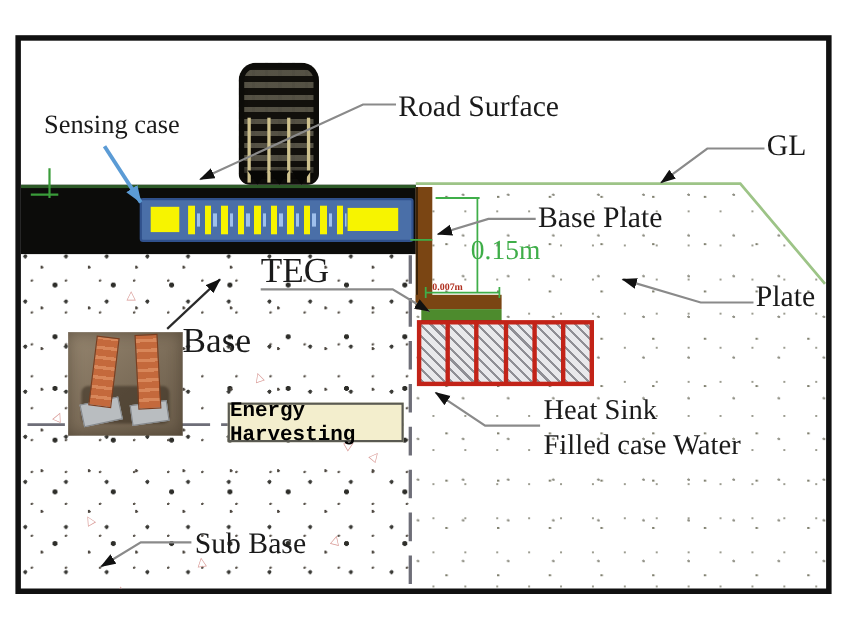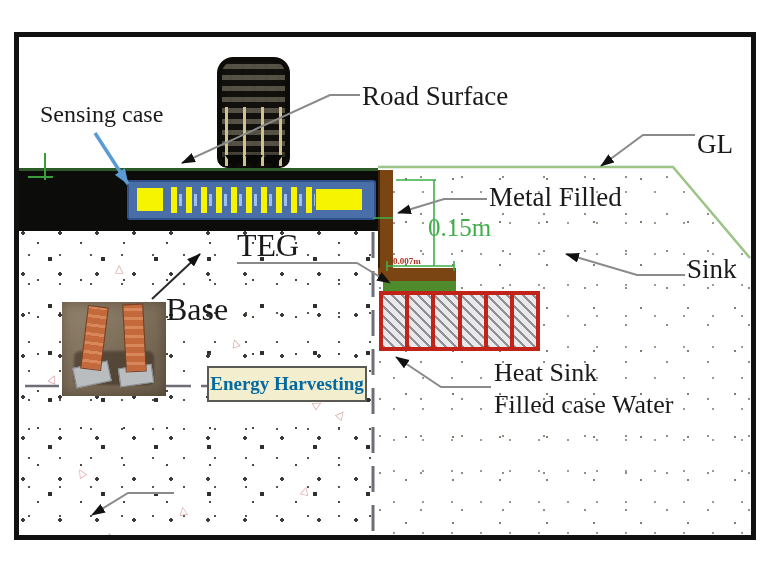--- a/index.html
+++ b/index.html
@@ -61,39 +61,39 @@
     background:repeating-linear-gradient(0deg,#c4693c 0 6px,#d8875a 6px 9px);}
   .photo .bar.b1{left:22px;top:4px;transform:rotate(7deg);}
   .photo .bar.b2{left:62px;top:2px;transform:rotate(-3deg);height:66px;}
   .photo .plate{position:absolute;background:#b9bdc0;border:1px solid #84888c;}
   .photo .p1{left:12px;top:62px;width:34px;height:19px;transform:rotate(-12deg);}
   .photo .p2{left:57px;top:64px;width:32px;height:17px;transform:rotate(-8deg);}
 
   
   .badge{left:188px;top:329px;width:156px;height:32px;background:#f3eecd;
     border:2px solid #5a5a52;z-index:6;display:flex;align-items:center;justify-content:center;
-    font-family:Liberation Serif, serif;font-weight:bold;font-size:19px;color:#0369a1;}
+    font-family:Liberation Mono, monospace;font-weight:bold;font-size:19px;color:#000000;}
 
   
   .tire{left:198px;top:20px;width:73px;height:111px;z-index:5;
     background:#181610;border-radius:16px 16px 10px 10px;
     background-image:
       repeating-linear-gradient(0deg, rgba(96,92,78,.85) 0 5px, rgba(18,16,12,1) 5px 11px),
       repeating-linear-gradient(90deg, rgba(0,0,0,1) 0 3px, transparent 3px 12px);
     box-shadow:inset 0 0 0 5px #0d0c09, inset 0 -16px 12px -6px #060604;}
   .tire .shaft{position:absolute;width:3px;top:50px;bottom:2px;background:#cfc28e;}
   .tire .head{position:absolute;bottom:0;width:0;height:0;
     border-left:9px solid transparent;border-right:9px solid transparent;
     border-top:13px solid #070705;}
 
   
   .lbl{position:absolute;z-index:7;white-space:nowrap;}
   .lbl-sensing{left:21px;top:64px;font-size:24px;}
   .lbl-road{left:343px;top:44px;font-size:27px;}
-  .lbl-gl{left:678px;top:80px;font-size:27px;margin-top:12px;}
+  .lbl-gl{left:678px;top:80px;font-size:27px;}
   .lbl-metal{left:470px;top:145px;font-size:27px;}
   .lbl-teg{left:218px;top:190px;font-size:32px;}
   .lbl-soil{left:668px;top:217px;font-size:27px;}
   .lbl-base{left:147px;top:254px;font-size:32px;}
   .lbl-heatsink{left:475px;top:320px;font-size:26px;line-height:32px;white-space:normal;width:240px;}
   .lbl-subbase{left:158px;top:442px;font-size:27px;}
   .lbl-dim015{left:377px;top:177px;font-size:25px;color:#3fae49;margin-left:32px;}
   .lbl-dim0004{left:374px;top:219px;font-size:9px;font-weight:bold;color:#b03020;z-index:8;}
 
   svg.overlay{position:absolute;left:0;top:0;width:732px;height:498px;z-index:5;}
@@ -183,25 +183,26 @@
       <path d="M218,226 H338 L371,246" fill="none" stroke="#8a8a8a" stroke-width="2" marker-end="url(#ab)"></path>
       <path d="M666,238 H618 L547,217" fill="none" stroke="#8a8a8a" stroke-width="2" marker-end="url(#ab)"></path>
       <path d="M133,262 L181,217" fill="none" stroke="#2a2a2a" stroke-width="2" marker-end="url(#ab)"></path>
       <path d="M472,350 H422 L377,320" fill="none" stroke="#8a8a8a" stroke-width="2" marker-end="url(#ab)"></path>
       <path d="M155,456 H109 L73,478" fill="none" stroke="#8a8a8a" stroke-width="2" marker-end="url(#ab)"></path>
     </svg>
 
     <div class="lbl lbl-road">Road Surface</div>
     <div class="lbl lbl-sensing">Sensing case</div>
     <div class="lbl lbl-gl">GL</div>
-    <div class="lbl lbl-metal">Metal Filled</div>
+    <div class="lbl lbl-metal">Base Plate</div>
     <div class="lbl lbl-teg">TEG</div>
     <div class="lbl lbl-dim015">0.15m</div>
     <div class="lbl lbl-dim0004">0.007m</div>
-    <div class="lbl lbl-soil">Sink</div>
+    <div class="lbl lbl-soil">Plate</div>
     <div class="lbl lbl-base">Base</div>
     <div class="lbl lbl-heatsink">
       <span>Heat Sink</span><br>
       <span>Filled case Water</span>
     </div>
+    <div class="lbl lbl-subbase">Sub Base</div>
 
   </div>
 </div>
 
 </body></html>

